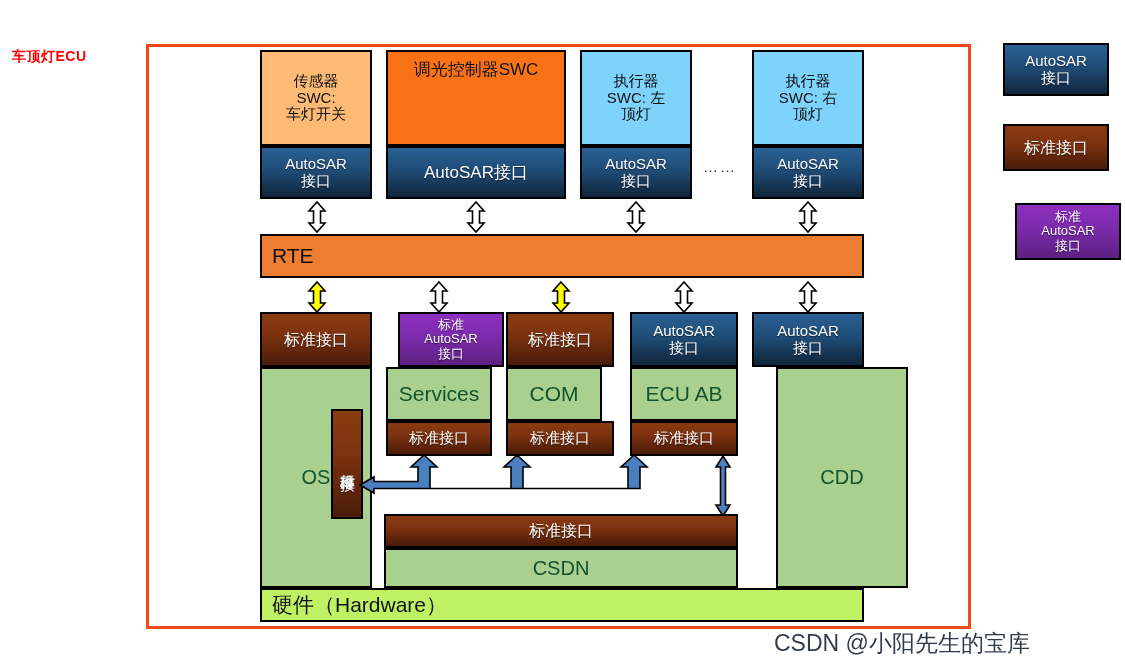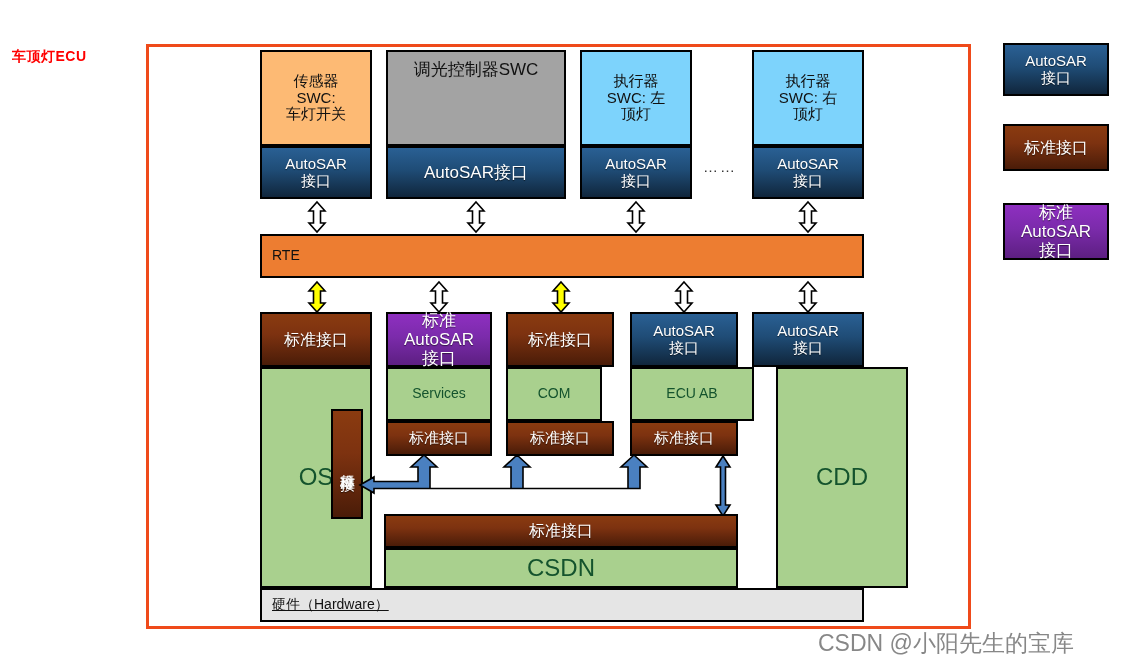--- a/index.html
+++ b/index.html
@@ -22,58 +22,58 @@
 
   
   .blk{
     border:2px solid #000;display:flex;align-items:center;justify-content:center;
     text-align:center;line-height:1.12;
   }
   .blk.tl{justify-content:flex-start;}
 
   
   .f-swc-blue{background:#fdba74;color:#111;}
-  .f-swc-gray{background:#a3a3a3;color:#111;}
+  .f-swc-gray{background:#f97316;color:#111;}
   .f-swc-yellow{background:#7dd3fc;color:#111;}
   .f-autosar{
     background:linear-gradient(180deg,#2a6094 0%,#1f4c76 45%,#10263c 100%);
     color:#ffffff;text-shadow:0 1px 1px rgba(0,0,0,.55);
   }
   .f-std{
     background:linear-gradient(180deg,#8a3b10 0%,#7d3210 40%,#4a1c08 100%);
     color:#ffffff;text-shadow:0 1px 1px rgba(0,0,0,.55);
   }
   .f-stdauto{
     background:linear-gradient(180deg,#8e2fc0 0%,#7b2bab 45%,#5d1f82 100%);
     color:#ffffff;text-shadow:0 1px 1px rgba(0,0,0,.55);
   }
   .f-rte{background:#ed7d31;color:#111;}
   .f-green{background:#a9d08e;color:#14532d;}
-  .f-hw{background:#e5e5e5;color:#111;text-decoration:underline;}
+  .f-hw{background:#bef264;color:#111;}
   .t17{font-size:17px;}
   .t16{font-size:16px;}
   .t15{font-size:15px;}
-  .t13{font-size:17px;}
-  .t21{font-size:14px;}
-  .t22{font-size:24px;}
+  .t13{font-size:13px;margin-left:12px;}
+  .t21{font-size:21px;}
+  .t22{font-size:20px;}
 
   
   .vert{
     writing-mode:vertical-rl;text-orientation:upright;letter-spacing:1px;
   }
 
   
   #swc-ellipsis{
     left:690px;top:158px;width:60px;text-align:center;color:#333;
     font-size:15px;letter-spacing:2px;
   }
 
   
   #watermark{
-    left:818px;top:628px;color:#737373;font-size:23px;white-space:nowrap;
+    left:774px;top:628px;color:#0f172a;font-size:23px;white-space:nowrap;
     opacity:.85;
   }
 
   
   svg.arrow{position:absolute;overflow:visible;}
 </style>
 </head>
 <body>
 
 <div class="abs" id="ecu-frame"></div>
@@ -143,21 +143,21 @@
 接口</div>
 <div class="abs blk f-green t21" style="left:386px;top:367px;width:106px;height:54px;">Services</div>
 <div class="abs blk f-std t15" style="left:386px;top:421px;width:106px;height:35px;">标准接口</div>
 
 <div class="abs blk f-std t16" style="left:506px;top:312px;width:108px;height:55px;white-space:pre-line;">标准接口</div>
 <div class="abs blk f-green t21" style="left:506px;top:367px;width:96px;height:54px;">COM</div>
 <div class="abs blk f-std t15" style="left:506px;top:421px;width:108px;height:35px;">标准接口</div>
 
 <div class="abs blk f-autosar t15" style="left:630px;top:312px;width:108px;height:55px;white-space:pre-line;">AutoSAR
 接口</div>
-<div class="abs blk f-green t21" style="left:630px;top:367px;width:124px;height:54px;">ECU AB</div>
+<div class="abs blk f-green t21" style="left:630px;top:367px;width:108px;height:54px;">ECU AB</div>
 <div class="abs blk f-std t15" style="left:630px;top:421px;width:108px;height:35px;">标准接口</div>
 
 <div class="abs blk f-autosar t15" style="left:752px;top:312px;width:112px;height:55px;white-space:pre-line;">AutoSAR
 接口</div>
 <div class="abs blk f-green t22" style="left:776px;top:367px;width:132px;height:221px;">CDD</div>
 
 <svg class="arrow" style="left:360px;top:455px;" width="380" height="80" viewBox="0 0 380 80">
   <g fill="#4a80c0" stroke="#000" stroke-width="1.6" stroke-linejoin="miter">
 
     <path d="M0 30

